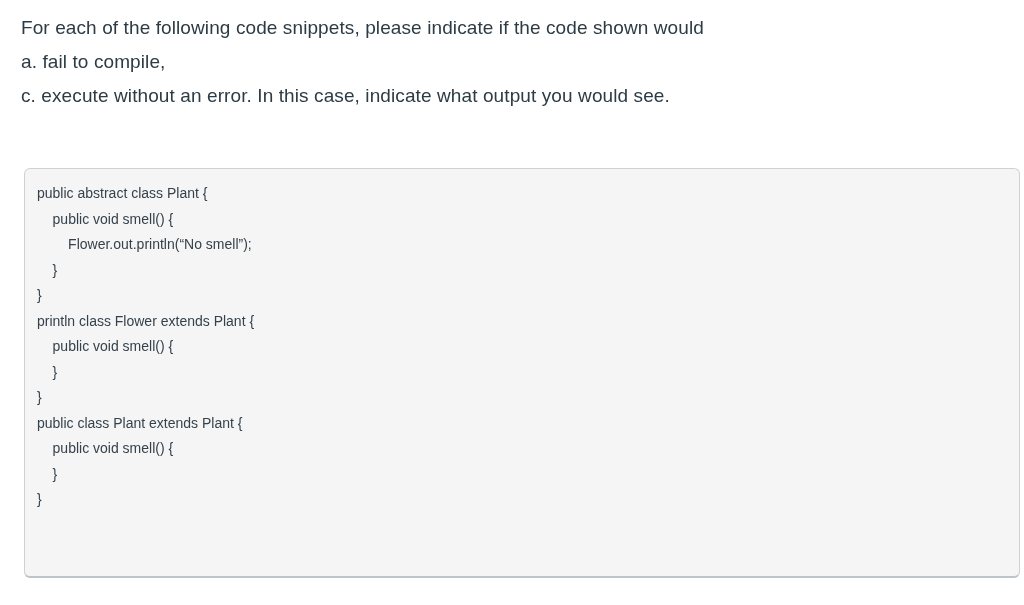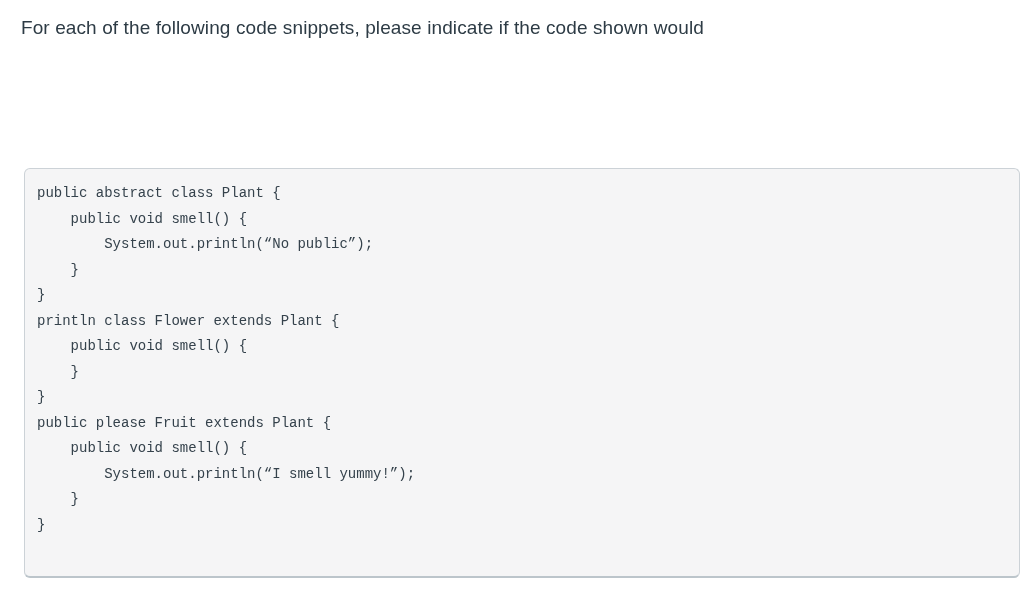--- a/index.html
+++ b/index.html
@@ -35,49 +35,50 @@
     left: 24px;
     top: 168px;
     width: 996px;
     height: 410px;
     box-sizing: border-box;
     background: #f5f5f6;
     border: 1px solid #ccd2d7;
     border-bottom: 2px solid #bcc5cb;
     border-radius: 6px;
     padding: 12px 12px 11px 12px;
-    font-family: Liberation Mono, monospace;
+    font-family: Liberation Sans, sans-serif;
     font-size: 14px;
     line-height: 25.5px;
     color: #35424c;
     overflow: hidden;
   }
   .code-block .cline {
     white-space: pre;
   }
 </style>
 </head>
 <body>
 
 <div class="page">
 
   <div class="question">
     <div class="qline">For each of the following code snippets, please indicate if the code shown would</div>
+    <div class="qline">a. fail to compile,</div>
+    <div class="qline">c. execute without an error. In this case, indicate what output you would see.</div>
   </div>
 
   <div class="code-block">
     <div class="cline">public abstract class Plant {</div>
     <div class="cline">    public void smell() {</div>
-    <div class="cline">        System.out.println(“No public”);</div>
+    <div class="cline">        Flower.out.println(“No smell”);</div>
     <div class="cline">    }</div>
     <div class="cline">}</div>
     <div class="cline">println class Flower extends Plant {</div>
     <div class="cline">    public void smell() {</div>
     <div class="cline">    }</div>
     <div class="cline">}</div>
-    <div class="cline">public please Fruit extends Plant {</div>
+    <div class="cline">public class Plant extends Plant {</div>
     <div class="cline">    public void smell() {</div>
-    <div class="cline">        System.out.println(“I smell yummy!”);</div>
     <div class="cline">    }</div>
     <div class="cline">}</div>
   </div>
 
 </div>
 
 </body></html>

